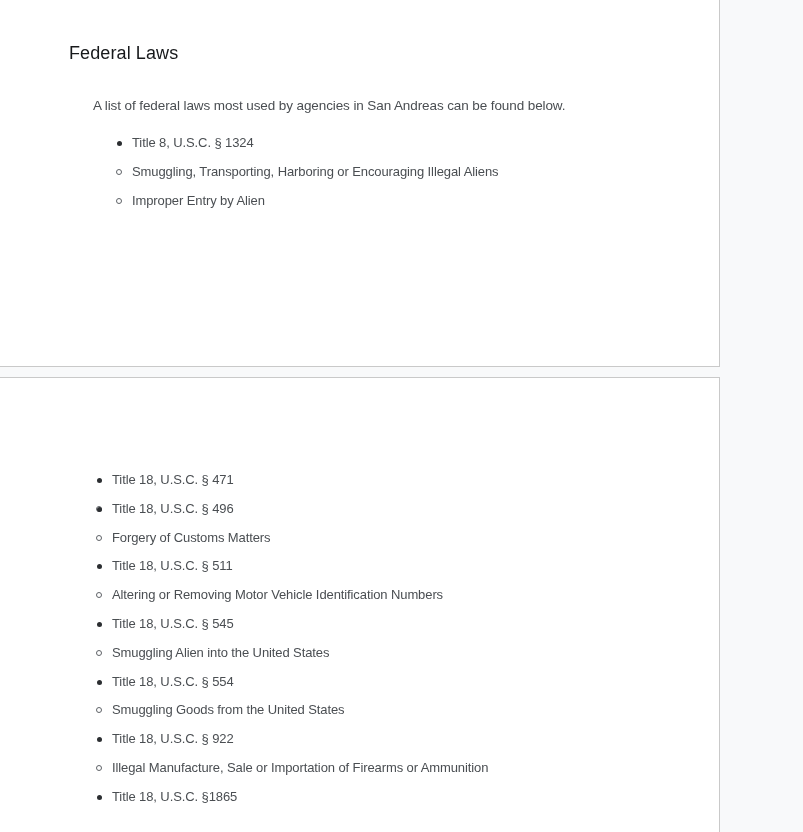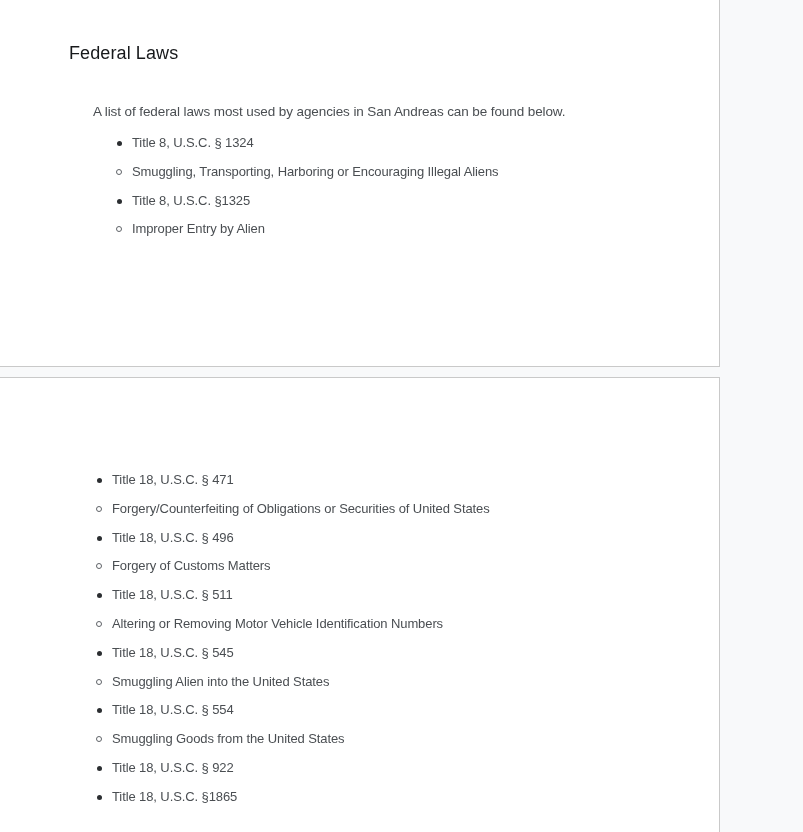--- a/index.html
+++ b/index.html
@@ -27,21 +27,21 @@
   }
   .panel-1{left:-12px;top:-12px;width:732px;height:379px;}
   .panel-2{left:-12px;top:377px;width:732px;height:478px;}
   .section-heading{
     position:absolute;left:80px;top:53px;
     font-size:18px;line-height:22px;font-weight:400;
     color:var(--heading_color);
     letter-spacing:0.1px;
   }
   .intro-text{
-    position:absolute;left:104px;top:113px;
+    position:absolute;left:104px;top:107px;
     font-size:13.5px;line-height:20px;
     letter-spacing:-0.1px;
   }
   ul.law-list{
     position:absolute;
     list-style:none;
   }
   .list-1{left:127px;top:144px;}
   .list-2{left:107px;top:92px;}
   .law-list li{
@@ -76,43 +76,38 @@
         <li class="law">
           <span class="bullet"></span>
           <span>Title 8, U.S.C. § 1324</span>
         </li>
 
         <li class="desc">
           <span class="bullet"></span>
           <span>Smuggling, Transporting, Harboring or Encouraging Illegal Aliens</span>
         </li>
 
-        <li class="law">
-          <span class="bullet"></span>
-          <span>Title 8, U.S.C. §1325</span>
-        </li>
 
         <li class="desc">
           <span class="bullet"></span>
           <span>Improper Entry by Alien</span>
         </li>
       </ul>
   </section>
 
   <section class="panel panel-2">
     <ul class="law-list list-2">
 
         <li class="law">
           <span class="bullet"></span>
           <span>Title 18, U.S.C. § 471</span>
         </li>
 
         <li class="desc">
           <span class="bullet"></span>
-          <span>Forgery/Counterfeiting of Obligations or Securities of United States</span>
         </li>
 
         <li class="law">
           <span class="bullet"></span>
           <span>Title 18, U.S.C. § 496</span>
         </li>
 
         <li class="desc">
           <span class="bullet"></span>
           <span>Forgery of Customs Matters</span>
@@ -146,20 +141,24 @@
         <li class="desc">
           <span class="bullet"></span>
           <span>Smuggling Goods from the United States</span>
         </li>
 
         <li class="law">
           <span class="bullet"></span>
           <span>Title 18, U.S.C. § 922</span>
         </li>
 
+        <li class="desc">
+          <span class="bullet"></span>
+          <span>Illegal Manufacture, Sale or Importation of Firearms or Ammunition</span>
+        </li>
 
         <li class="law">
           <span class="bullet"></span>
           <span>Title 18, U.S.C. §1865</span>
         </li>
       </ul>
   </section>
 
 </div>
 

